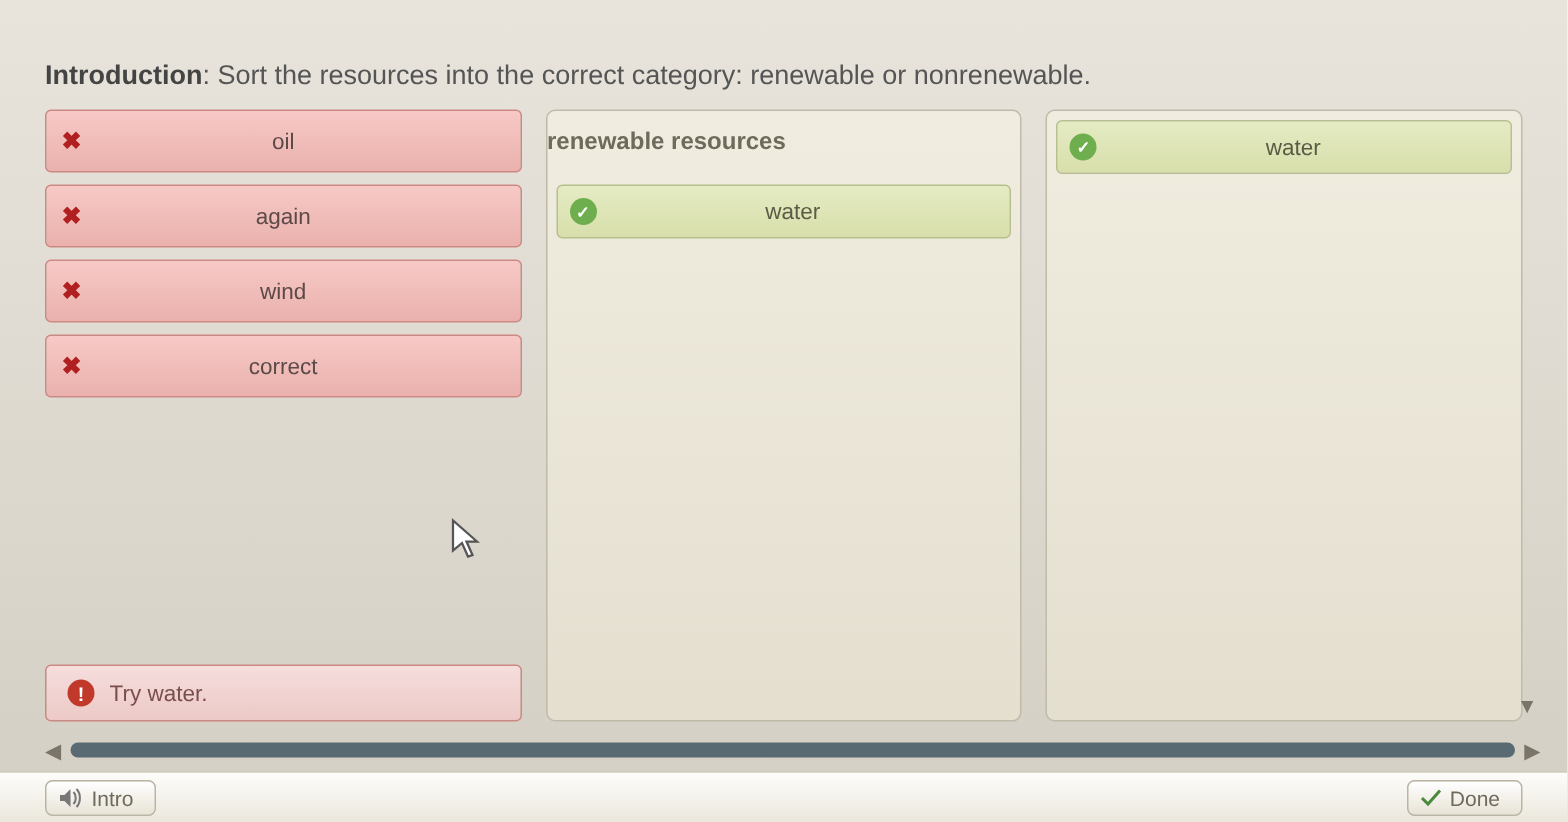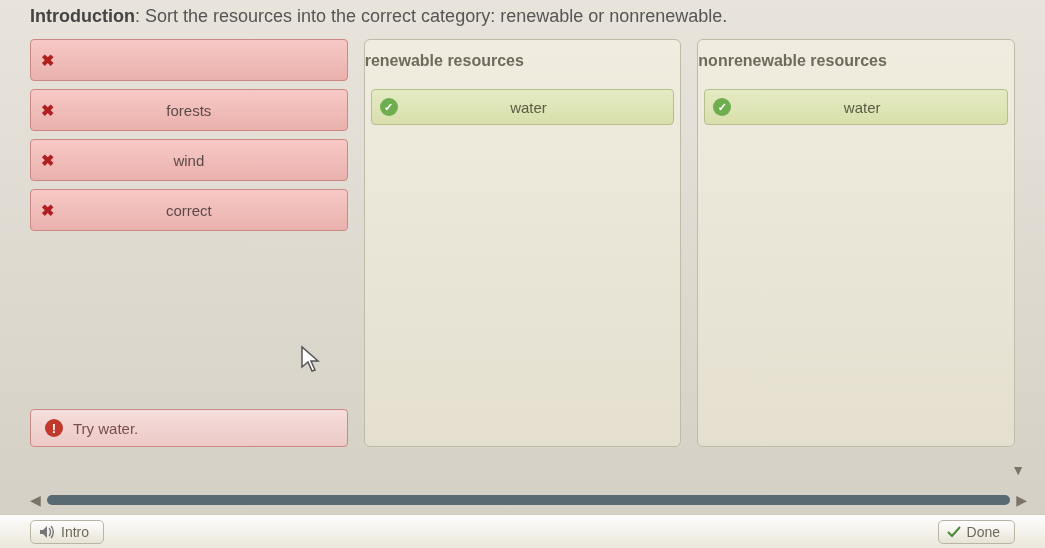--- a/index.html
+++ b/index.html
@@ -6,20 +6,21 @@
     body {
       font-family: Arial, Helvetica, sans-serif;
       background: linear-gradient(to bottom, #e8e4dc, #d4cfc4);
       width: 1045px;
       height: 548px;
       overflow: hidden;
       position: relative;
     }
     .container {
       padding: 6px 30px 0 30px;
+      margin-top: 34px;
     }
     .intro-text {
       font-size: 18px;
       color: #555;
       margin-bottom: 12px;
     }
     .intro-text b { font-weight: bold; color: #444; }
 
     .columns {
       display: flex;
@@ -208,24 +209,25 @@
   <p class="intro-text">
     <b>Introduction</b><span>: Sort the resources into the correct category: renewable or nonrenewable.</span>
   </p>
 
   <div class="columns">
 
     <div class="col left-stack">
       <div class="bank">
         <div class="bank-item">
           <span class="mark">✖</span>
-        </div>
-        <div class="bank-item">
-          <span class="mark">✖</span>
-          <span class="label">forests</span>
+          <span class="label">oil</span>
+        </div>
+        <div class="bank-item">
+          <span class="mark">✖</span>
+          <span class="label">again</span>
         </div>
         <div class="bank-item">
           <span class="mark">✖</span>
           <span class="label">wind</span>
         </div>
         <div class="bank-item">
           <span class="mark">✖</span>
           <span class="label">correct</span>
         </div>
       </div>
@@ -243,21 +245,20 @@
           <div class="dz-item">
             <span class="check">✓</span>
             <span class="label">water</span>
           </div>
         </div>
       </div>
     </div>
 
     <div class="col">
       <div class="dropzone">
-        <div class="dropzone-header">nonrenewable resources</div>
         <div class="dz-body">
           <div class="dz-item">
             <span class="check">✓</span>
             <span class="label">water</span>
           </div>
         </div>
       </div>
     </div>
 
   </div>

